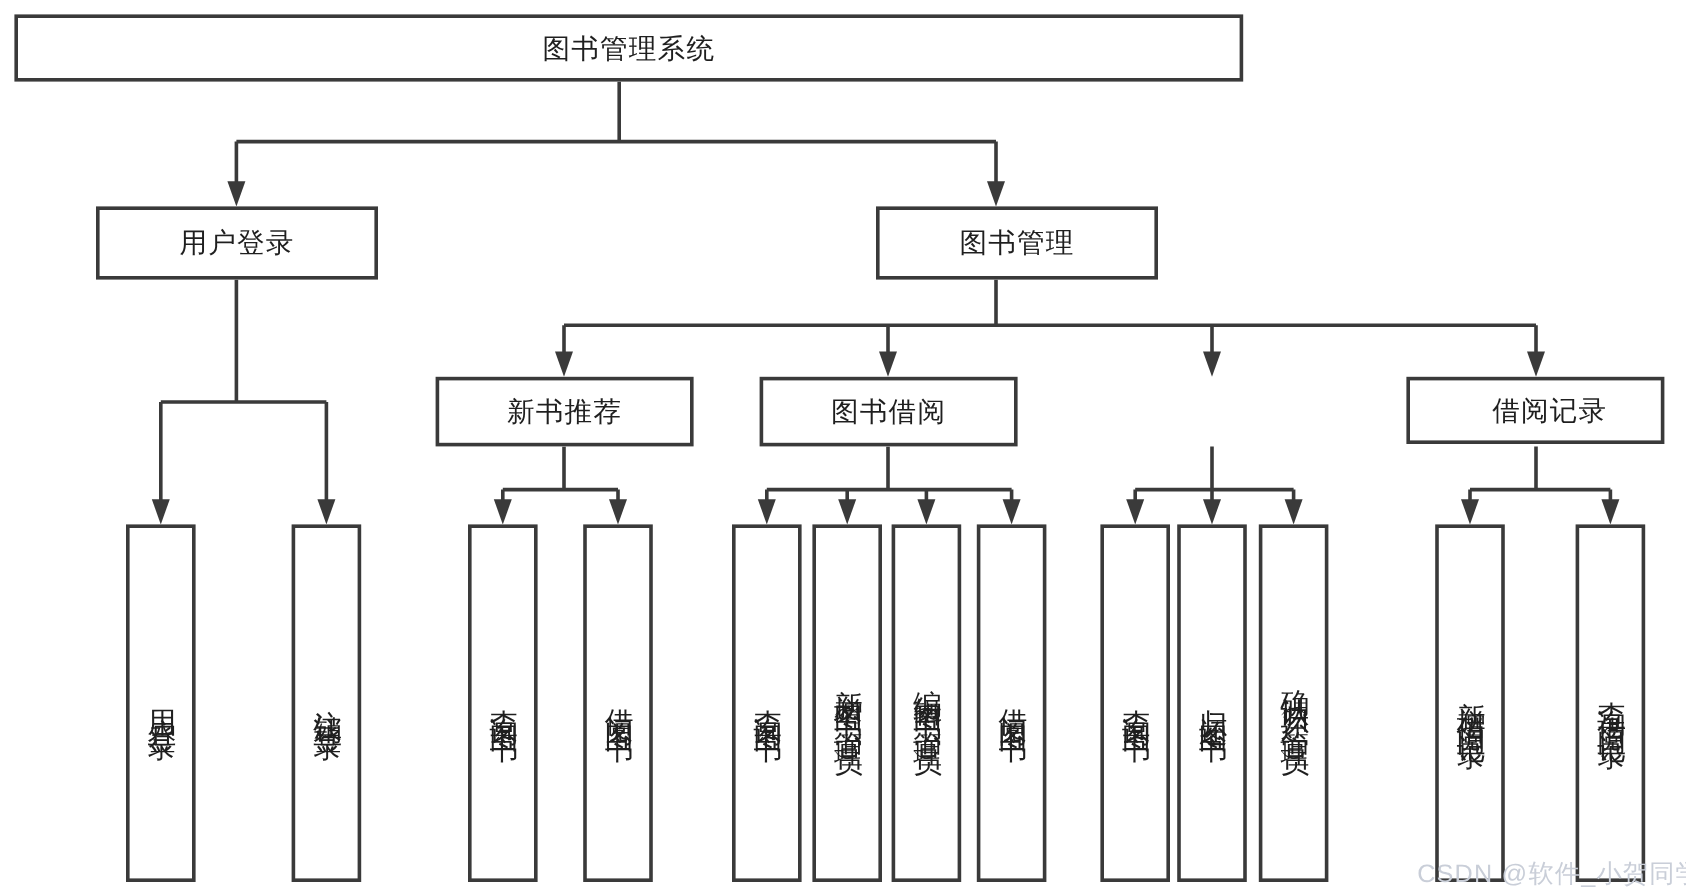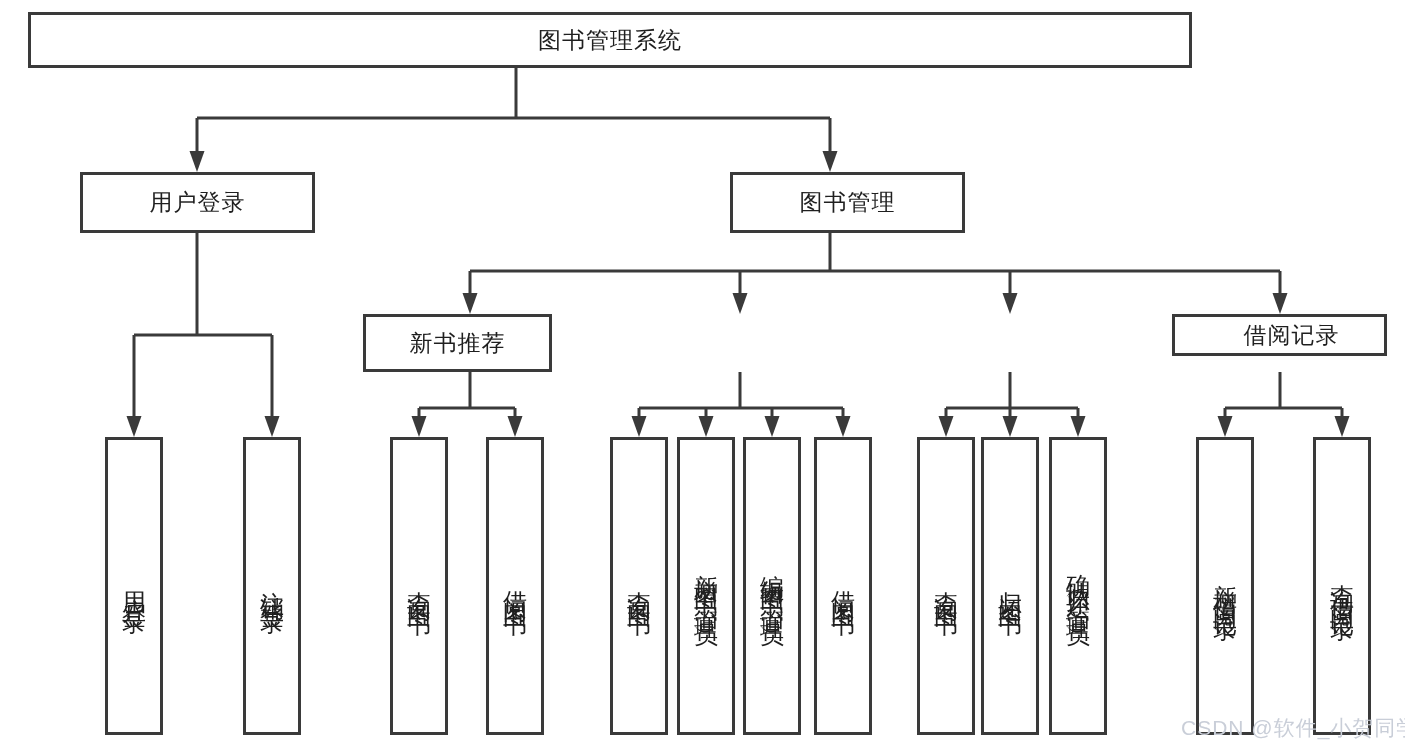--- a/index.html
+++ b/index.html
@@ -92,35 +92,38 @@
       <polygon points="764.5,416 779.5,416 772,437"></polygon>
       <polygon points="835.5,416 850.5,416 843,437"></polygon>
       <polygon points="938.5,416 953.5,416 946,437"></polygon>
       <polygon points="1002.5,416 1017.5,416 1010,437"></polygon>
       <polygon points="1070.5,416 1085.5,416 1078,437"></polygon>
       <polygon points="1217.5,416 1232.5,416 1225,437"></polygon>
       <polygon points="1334.5,416 1349.5,416 1342,437"></polygon>
     </g>
   </svg>
 
-  <div class="node" style="left:28px; top:12px; width:1164px; height:56px;">
+  <div class="node" style="left:12px; top:12px; width:1024px; height:56px;">
     <span class="label">图书管理系统</span>
   </div>
 
   <div class="node" style="left:80px; top:172px; width:235px; height:61px;">
     <span class="label">用户登录</span>
   </div>
   <div class="node" style="left:710px; top:172px; width:235px; height:61px;margin-left:20px;">
     <span class="label">图书管理</span>
   </div>
 
-  <div class="node" style="left:363px; top:314px; width:189px; height:58px;">
+  <div class="node" style="left:363px; top:314px; width:215px; height:58px;">
     <span class="label">新书推荐</span>
   </div>
-  <div class="node" style="left:1172px; top:314px; width:215px; height:42px;padding-left:24px;">
+  <div class="node" style="left:633px; top:314px; width:215px; height:58px;">
+    <span class="label">图书借阅</span>
+  </div>
+  <div class="node" style="left:1172px; top:314px; width:215px; height:56px;padding-left:24px;">
     <span class="label">借阅记录</span>
   </div>
 
   <div class="node leaf" style="left:105px; top:437px; width:58px; height:298px;">
     <span class="vlabel">用户登录</span>
   </div>
   <div class="node leaf" style="left:243px; top:437px; width:58px; height:298px;">
     <span class="vlabel">注销登录</span>
   </div>
 

